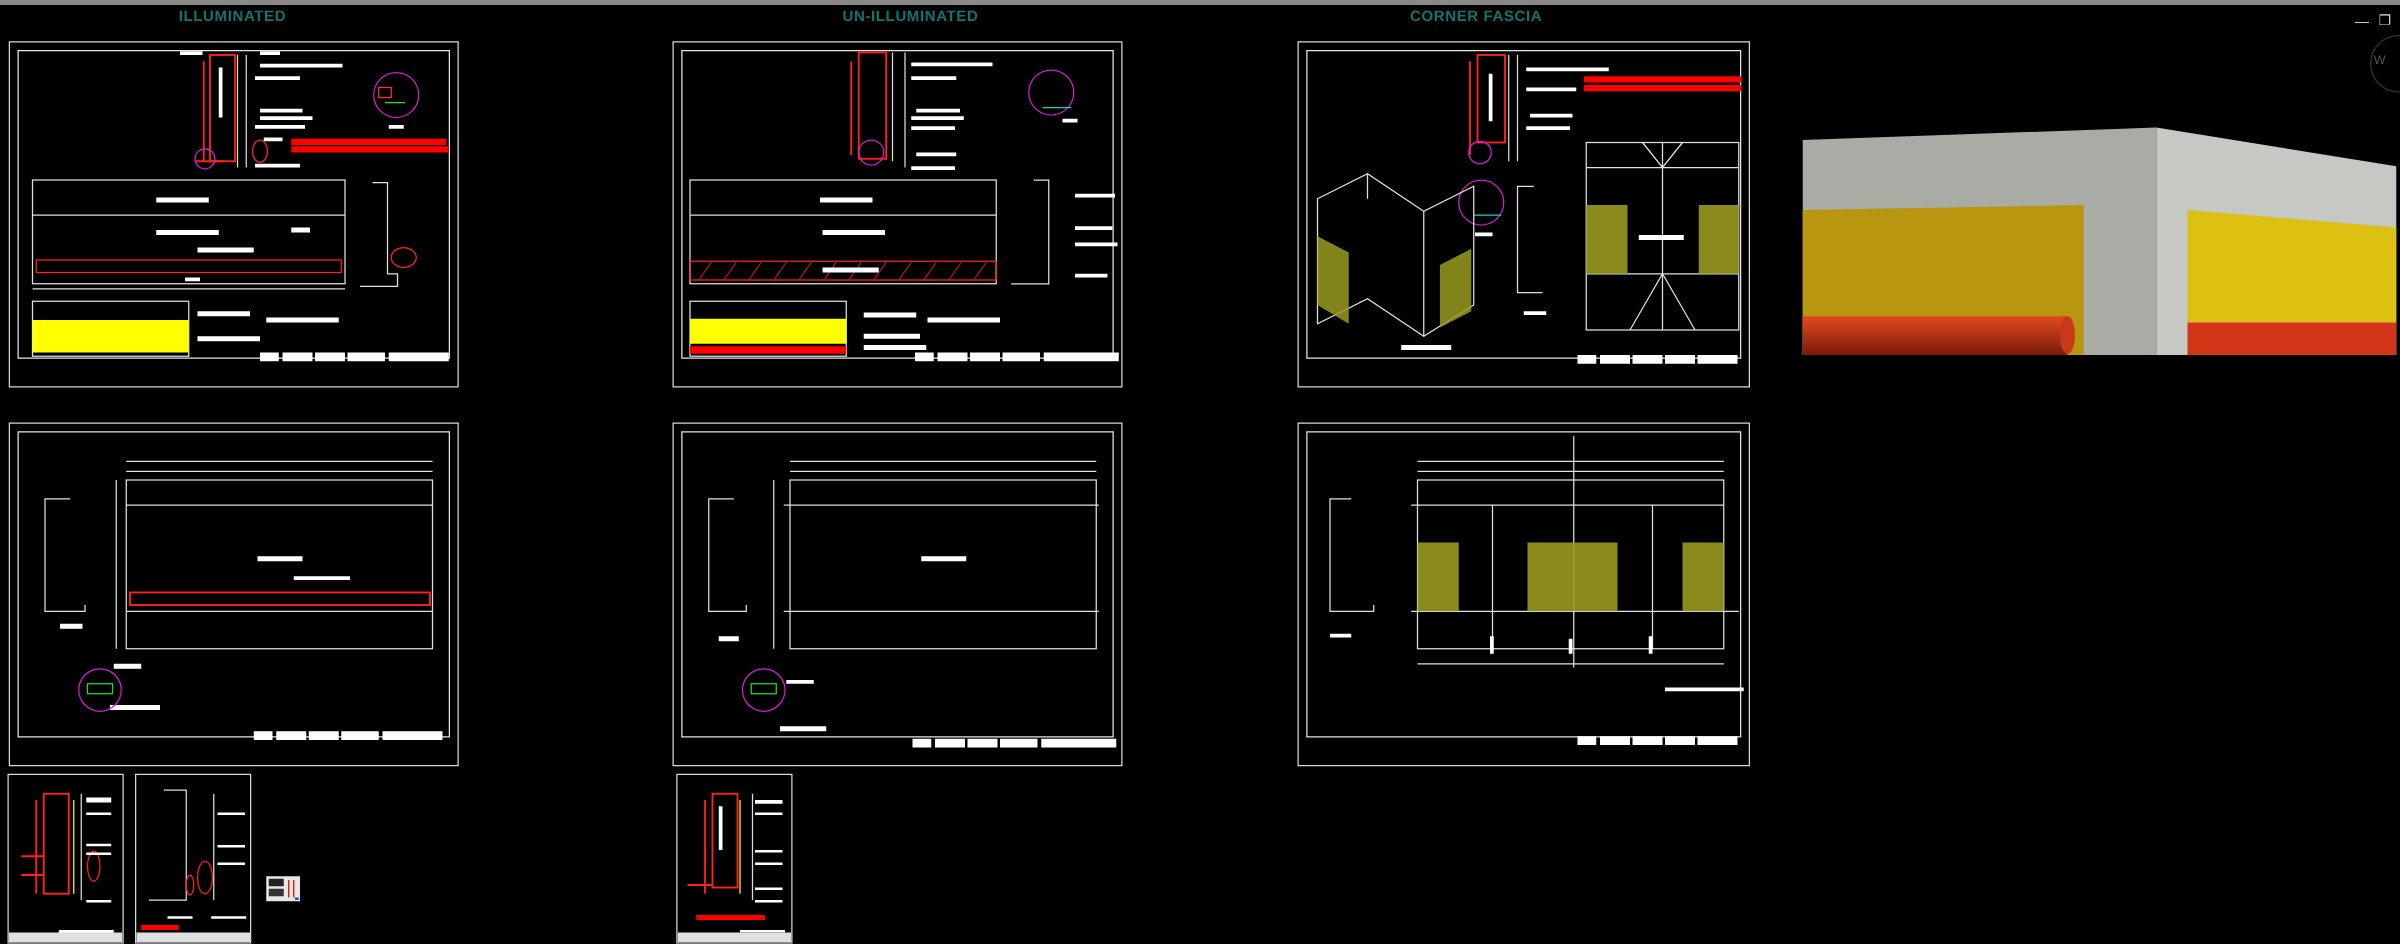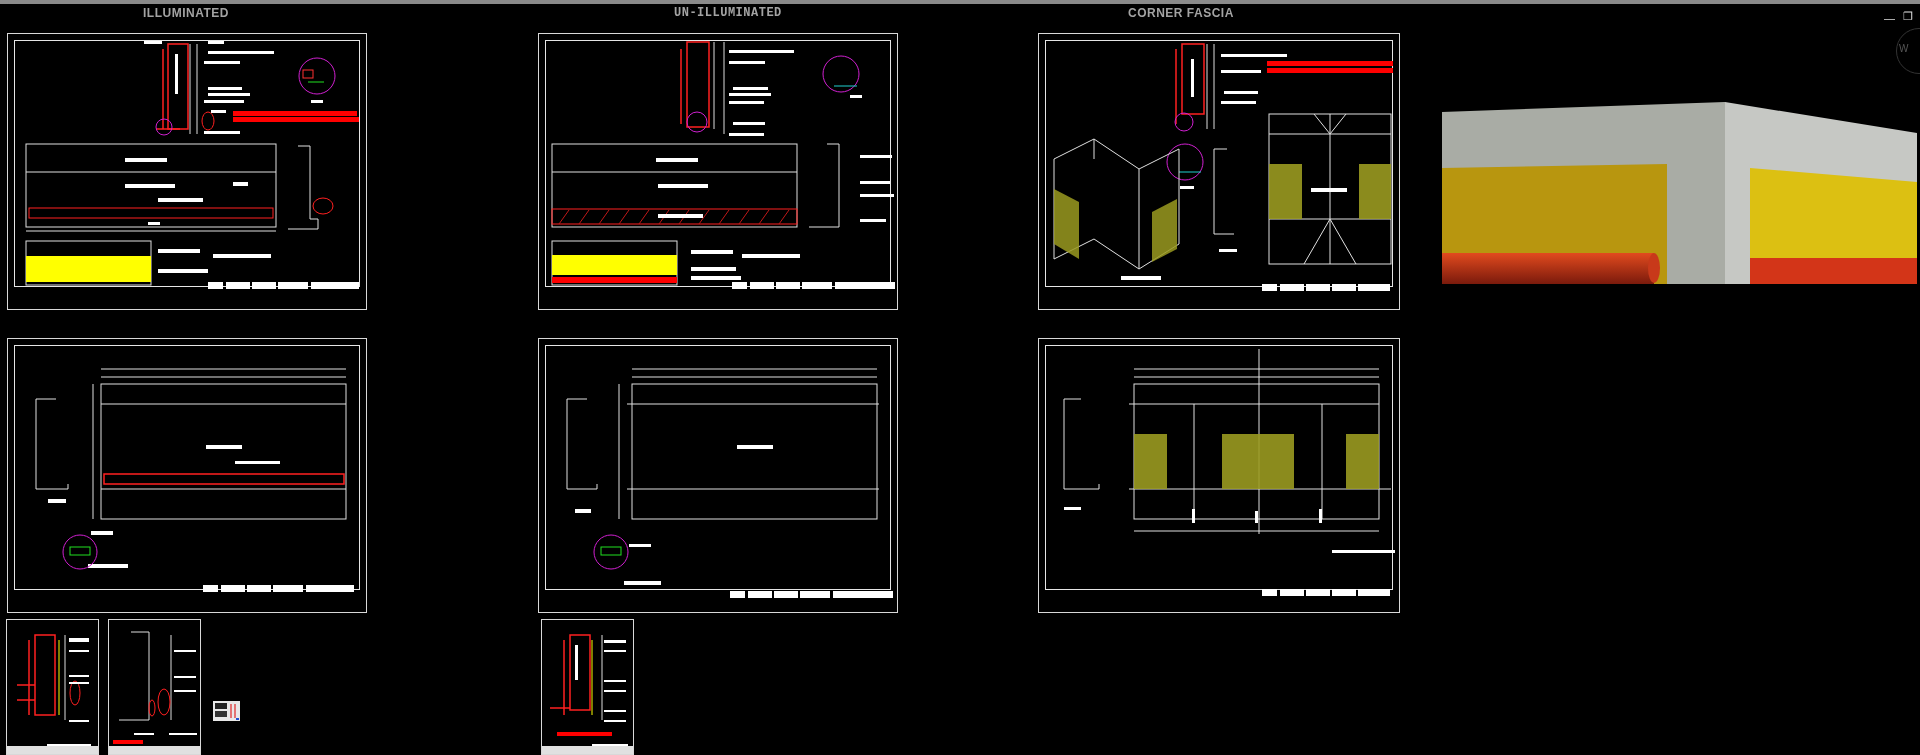--- a/index.html
+++ b/index.html
@@ -1,33 +1,33 @@
 <!DOCTYPE html>
 <html><head>
 <meta charset="utf-8">
 <style>
   html,body{margin:0;padding:0;background:#000;}
   body{width:1920px;height:755px;position:relative;overflow:hidden;font-family:"Liberation Sans",sans-serif;}
   .topbar{position:absolute;left:0;top:0;width:1920px;height:4px;background:#8a8a8a;}
-  .title{position:absolute;top:6px;color:#a3a3a3;font-size:12px;font-weight:bold;letter-spacing:0.5px;font-family:"Liberation Sans",sans-serif;}
+  .title{position:absolute;top:6px;color:#0f766e;font-size:12px;font-weight:bold;letter-spacing:0.5px;font-family:"Liberation Sans",sans-serif;}
   .sheet{position:absolute;border:1px solid #d8d8d8;}
   .sheet .inner{position:absolute;left:6px;top:6px;right:6px;bottom:22px;border:1px solid #e6e6e6;}
   .sheet svg{position:absolute;left:0;top:0;}
   .winctl{position:absolute;top:12px;color:#ddd;font-size:11px;}
   .render{position:absolute;left:1442px;top:100px;width:478px;height:184px;}
   .viewcube{position:absolute;right:-22px;top:28px;width:44px;height:44px;border-radius:50%;border:1px solid #333;}
   .viewcube span{position:absolute;left:2px;top:14px;color:#555;font-size:10px;}
 </style>
 </head>
 <body>
 
 <div class="topbar"></div>
 
 <div class="title" style="left:143px;">ILLUMINATED</div>
-<div class="title" style="left:674px;font-family:Liberation Mono, monospace;">UN-ILLUMINATED</div>
+<div class="title" style="left:674px;">UN-ILLUMINATED</div>
 <div class="title" style="left:1128px;">CORNER FASCIA</div>
 
 <div class="winctl" style="left:1884px;">—</div>
 <div class="winctl" style="left:1903px;top:10px;">❐</div>
 
 <div class="sheet" style="left:7px;top:33px;width:358px;height:275px;">
   <div class="inner"></div>
   <svg width="358" height="275">
 
     <g stroke="#ff2020" fill="none" stroke-width="1.5">

